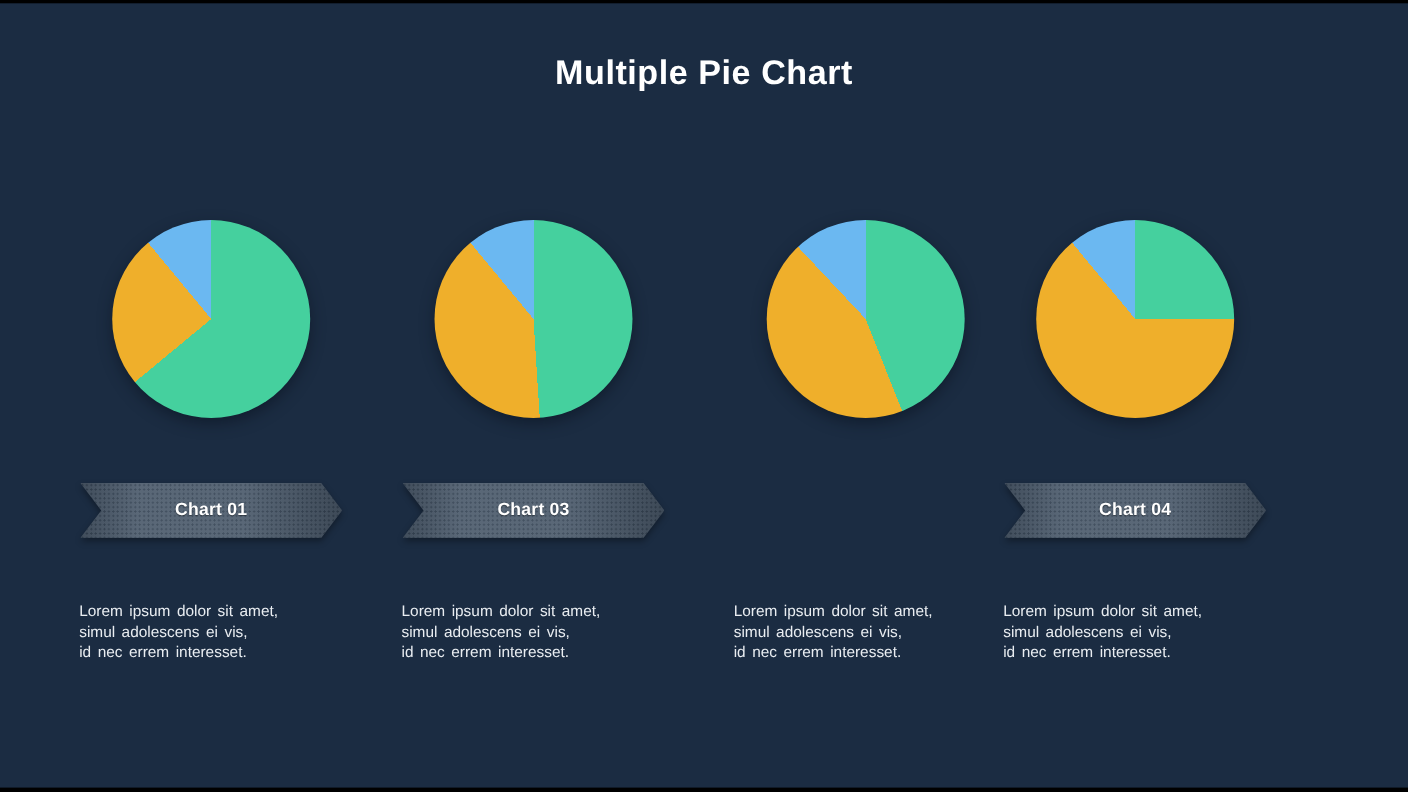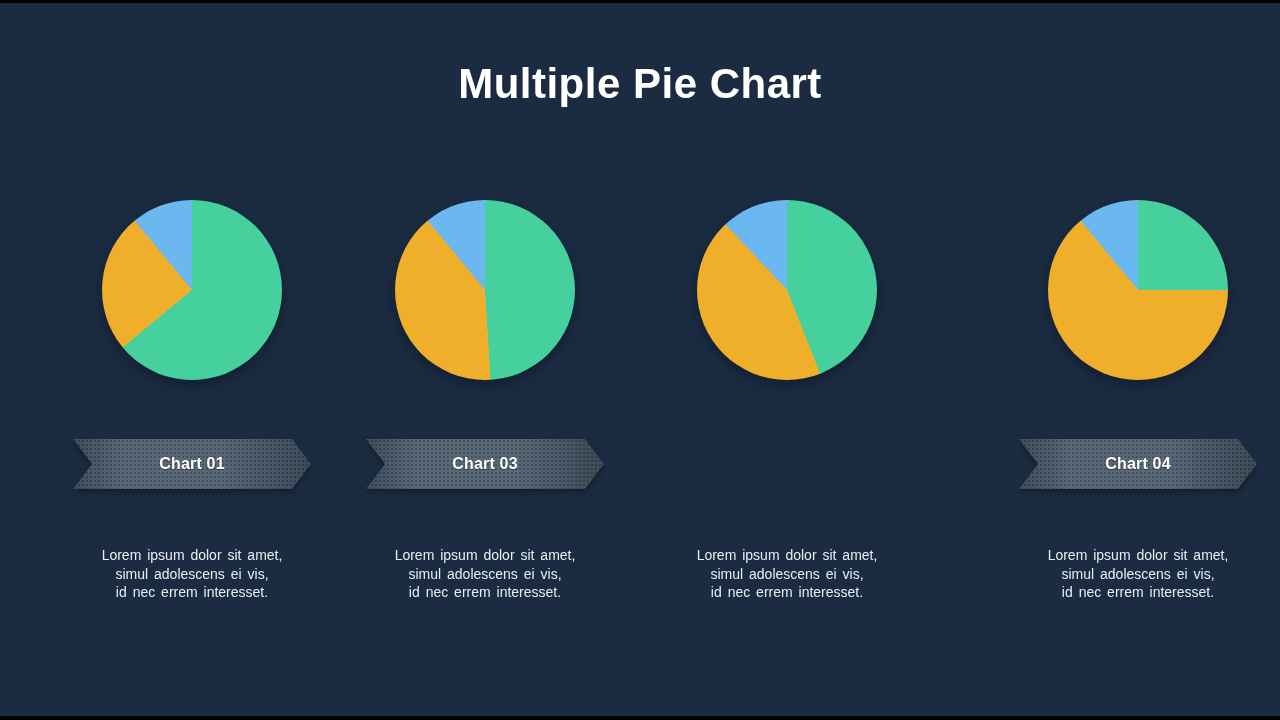--- a/index.html
+++ b/index.html
@@ -14,27 +14,27 @@
   .slide{
     position:relative;width:1280px;height:720px;
     background:var(--background);
   }
   .letterbox{position:absolute;left:0;width:1280px;background:#000;}
   .letterbox.top{top:0;height:3px;}
   .letterbox.bottom{bottom:0;height:4px;}
   .slide-title{
     position:absolute;top:48px;left:0;width:1280px;
     text-align:center;color:var(--title-text);
-    font-size:42px;font-weight:700;letter-spacing:0.5px;margin-top:12px;
+    font-size:31px;font-weight:700;letter-spacing:0.5px;
   }
   .column{position:absolute;top:0;width:240px;height:720px;}
   .col-0{left:72px;}
   .col-1{left:365px;}
   .col-2{left:667px;}
-  .col-3{left:1018px;}
+  .col-3{left:912px;}
   .pie{
     position:absolute;top:200px;left:30px;
     width:180px;height:180px;border-radius:50%;
     filter:drop-shadow(0 5px 7px rgba(5,12,22,0.45));
   }
   .banner-wrap{
     position:absolute;top:439px;left:1px;width:238px;height:60px;
     filter:drop-shadow(0 3px 3px rgba(0,0,0,0.35));
   }
   .banner{
@@ -48,21 +48,21 @@
     clip-path:polygon(0% 0%, 92% 0%, 100% 50%, 92% 100%, 0% 100%, 8% 50%);
     display:flex;align-items:center;justify-content:center;
   }
   .banner-label{
     color:#ffffff;font-size:16px;font-weight:700;letter-spacing:0.2px;
     text-shadow:0 1px 1px rgba(0,0,0,0.4);
   }
   .caption{
     position:absolute;top:546px;left:0;width:240px;
     color:var(--body-text);font-size:14px;line-height:18.5px;
-    text-align:center;white-space:pre-line;word-spacing:2px;
+    white-space:pre-line;word-spacing:2px;
   }
 </style>
 </head>
 <body>
 
 <div class="slide">
   <div class="letterbox top"></div>
 
   <h1 class="slide-title">Multiple Pie Chart</h1>
 

